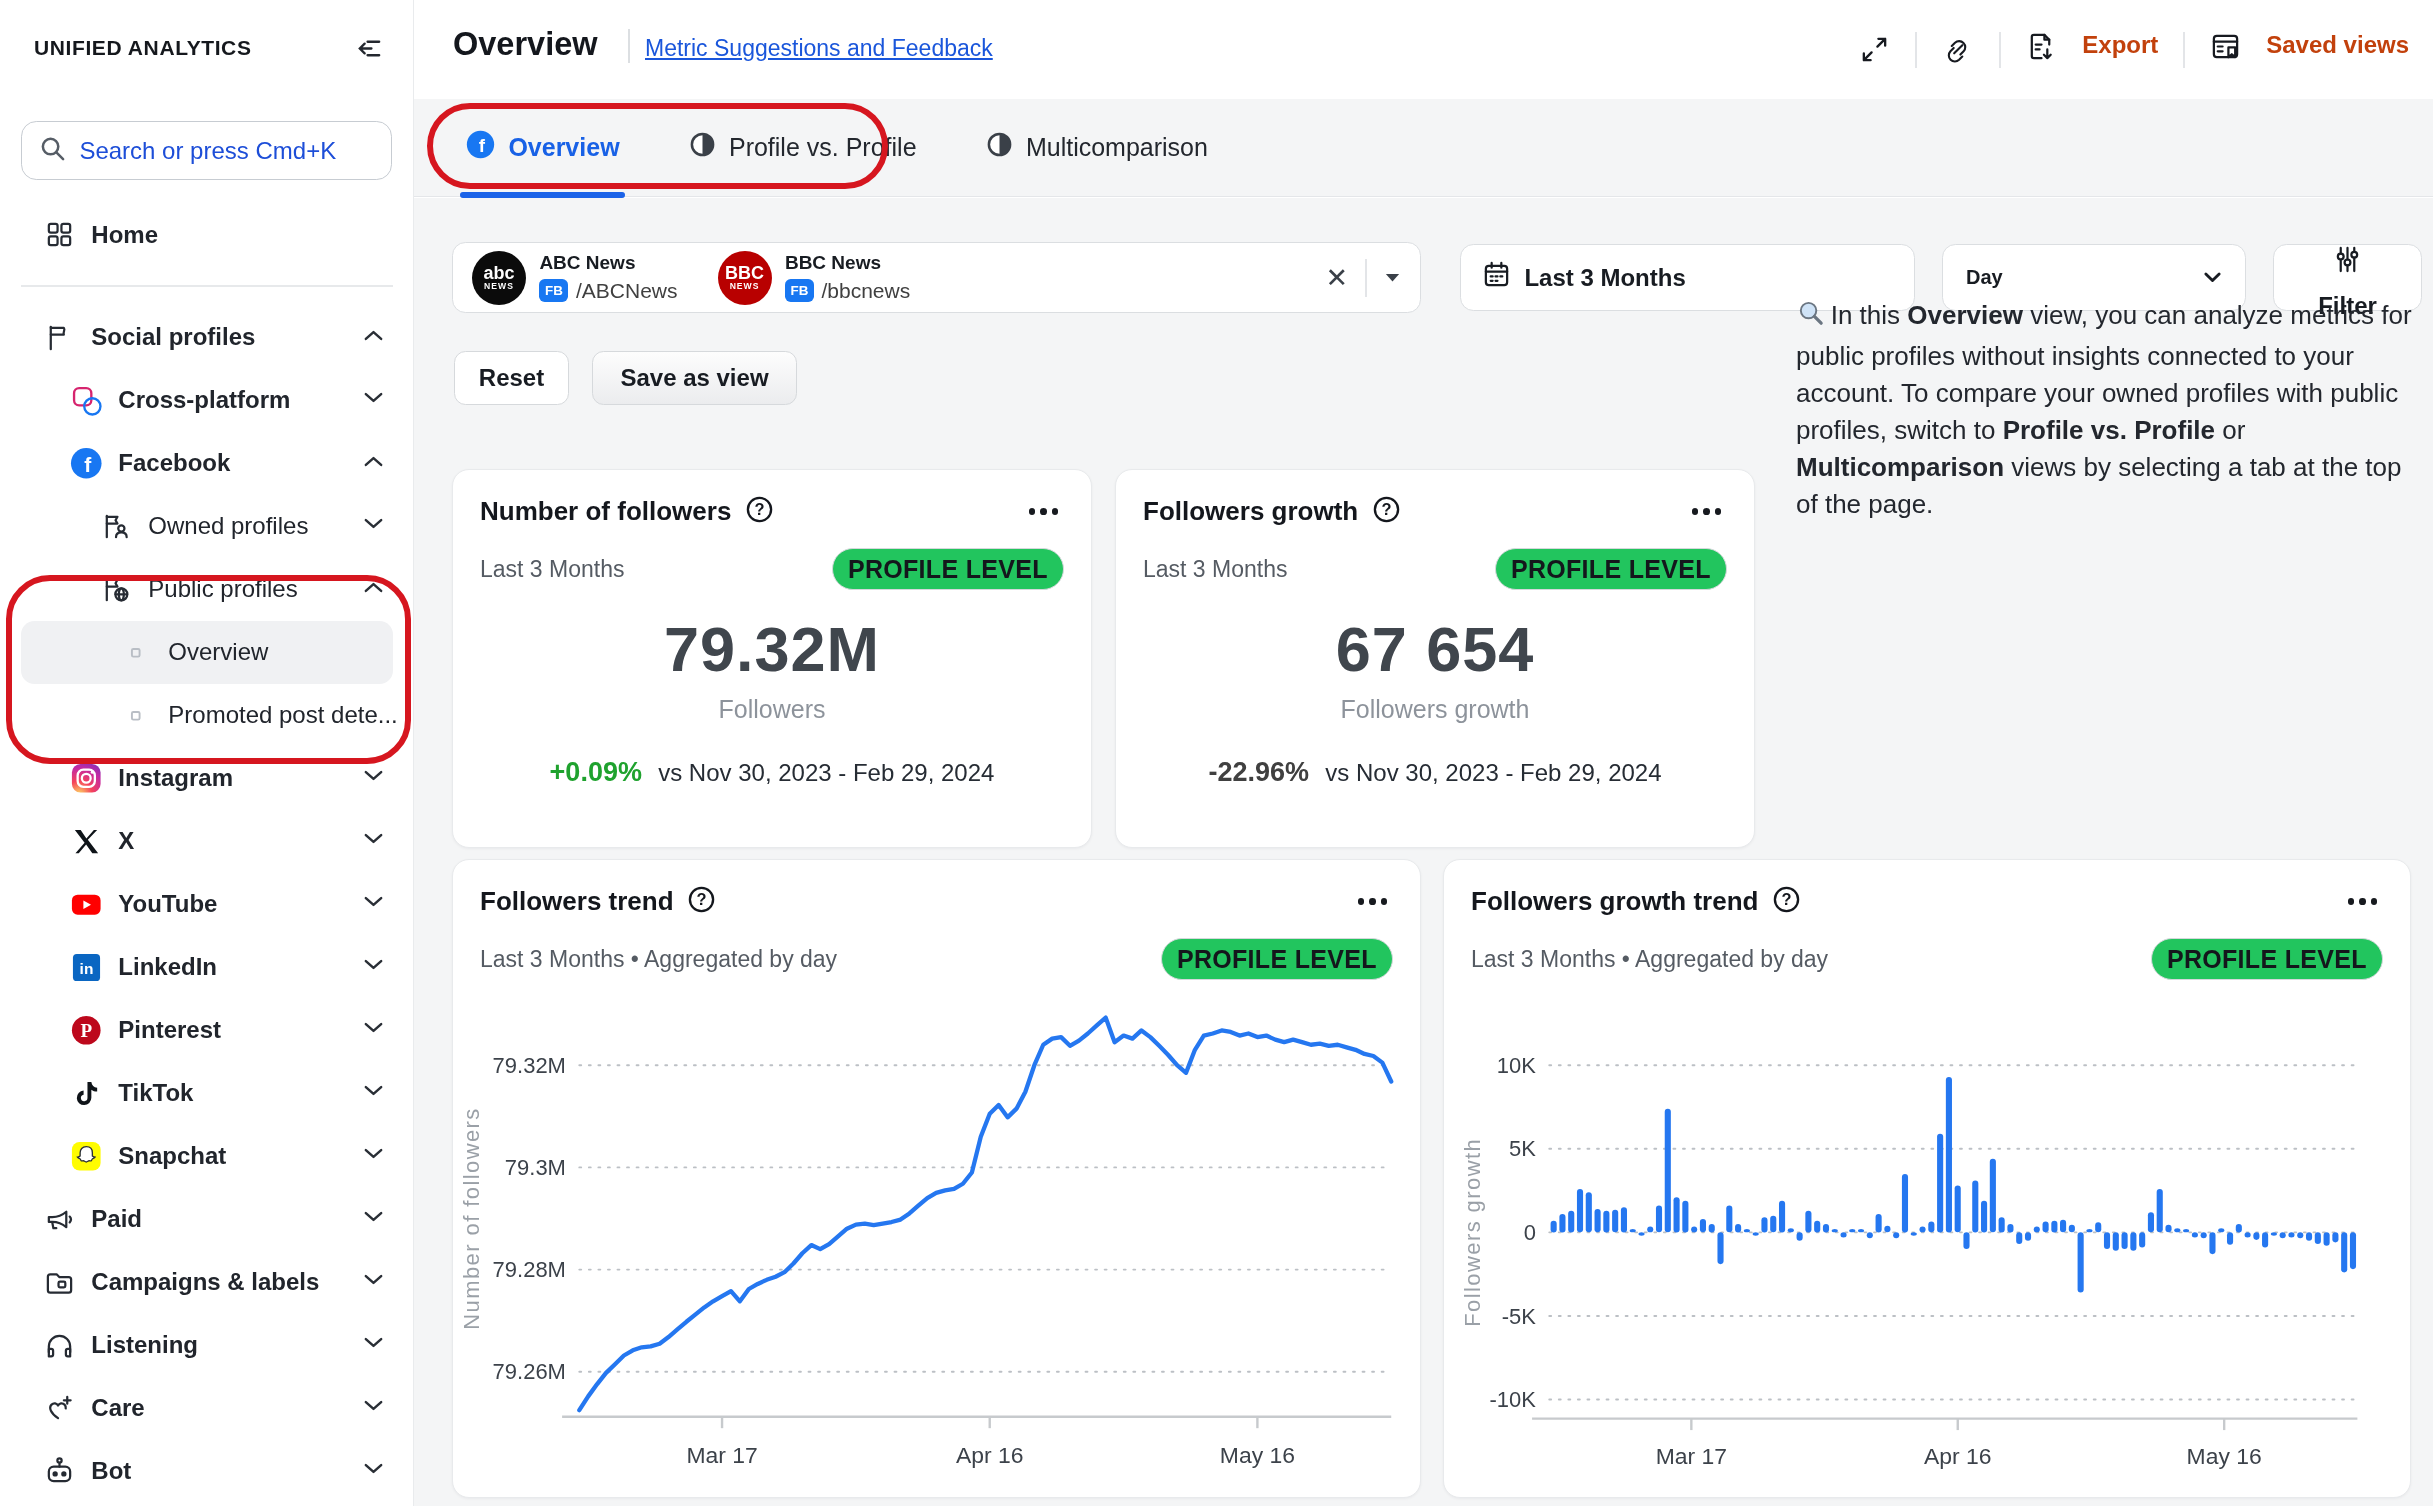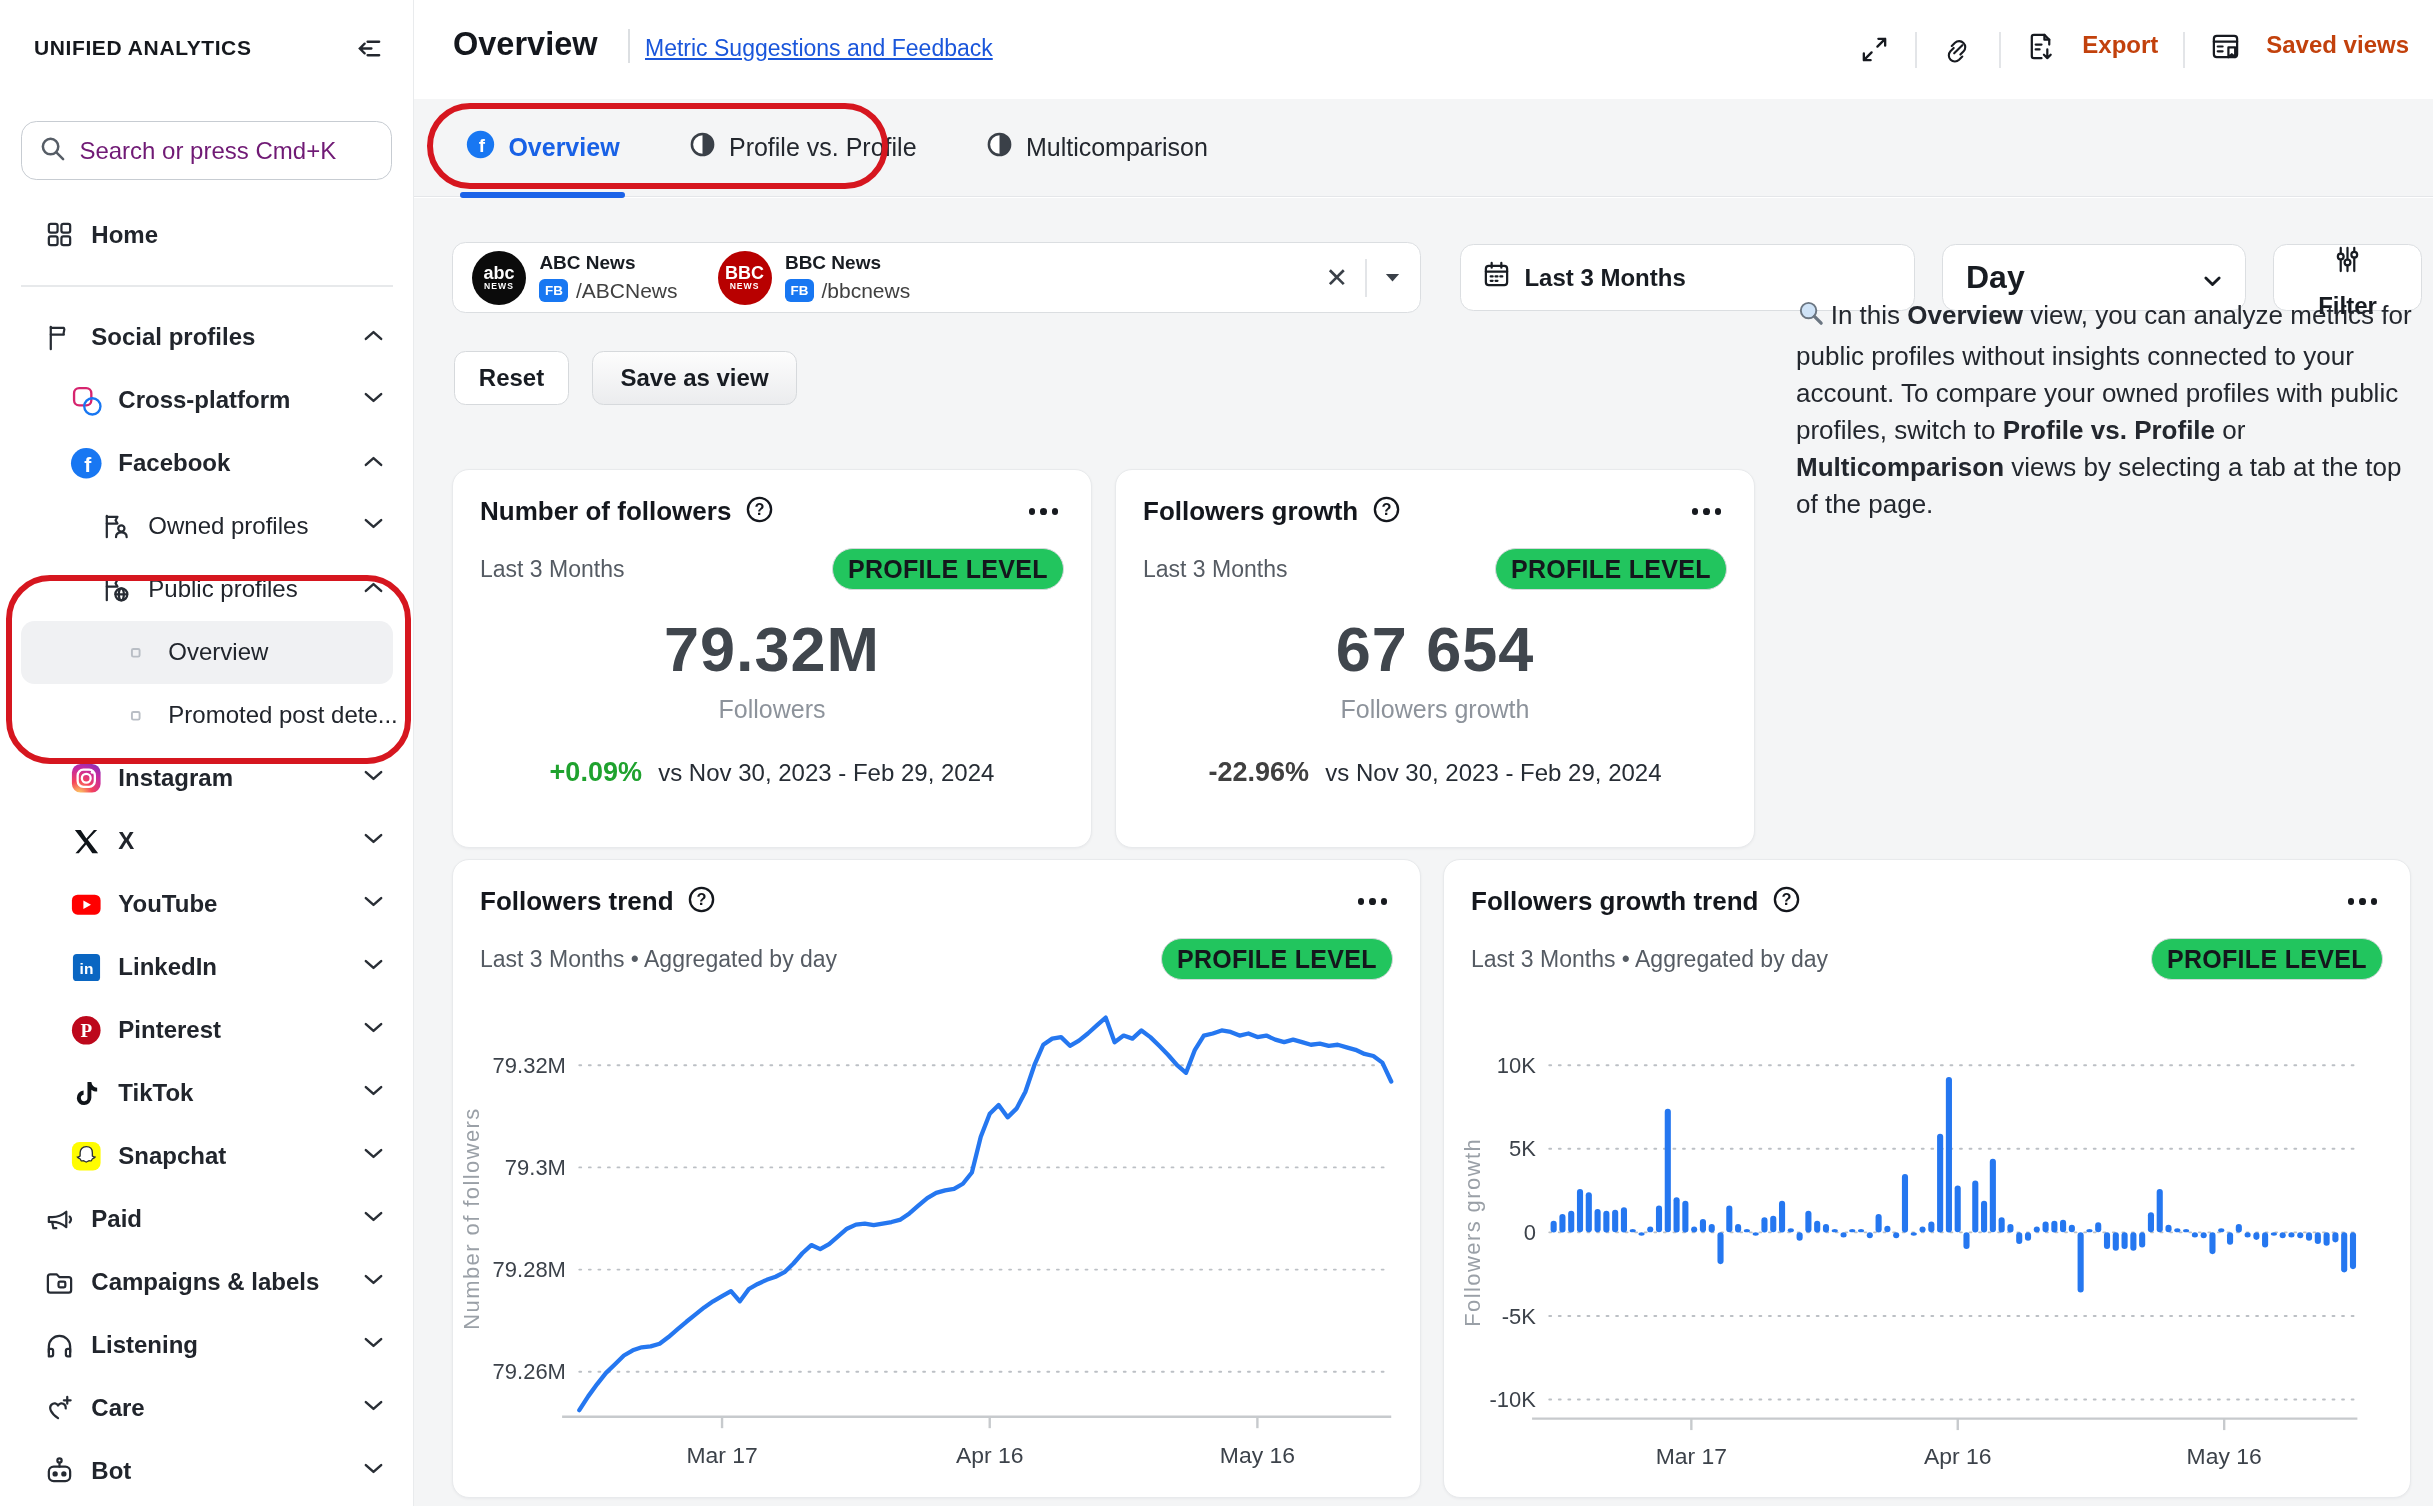--- a/index.html
+++ b/index.html
@@ -10,21 +10,21 @@
   
   .sidebar { position:absolute; left:0; top:0; width:414px; height:1506px;
     background:#fff; border-right:1.9px solid #e9ebed; z-index:5; }
   .brand-row { position:absolute; left:34px; right:27px; top:31px; height:34px;
     display:flex; align-items:center; justify-content:space-between; }
   .brand { font-size:21px; font-weight:700; letter-spacing:0.6px; color:#15181d; }
   .collapse-btn { width:34px; height:34px; display:flex; align-items:center; justify-content:center; cursor:pointer; }
   .searchbox { position:absolute; left:21px; top:121px; width:371px; height:59px;
     border:1.9px solid #c7ccd2; border-radius:15.3px; background:#fff;
     display:flex; align-items:center; padding:0 17px; gap:13.4px; }
-  .searchbox .ph { font-size:24px; color:#701a75; }
+  .searchbox .ph { font-size:24px; color:#1d4ed8; }
   .side-list { position:absolute; left:0; top:203px; width:414px; }
   .side-item { position:relative; height:63px; display:flex; align-items:center; cursor:pointer; }
   .side-item .lbl { font-size:24px; color:#21252c; }
   .side-item.bold .lbl { font-weight:700; }
   .side-item .chev { position:absolute; right:29px; top:50%; transform:translateY(-50%); }
   .side-item .ic { display:flex; align-items:center; justify-content:center; width:34px; margin-right:15.3px; }
   .lv0 { padding-left:42px; } .lv1 { padding-left:69px; } .lv2 { padding-left:99px; } .lv3 { padding-left:119px; }
   .side-item.selected { background:#f0f1f3; border-radius:13.4px; margin:0 21px; height:63px; }
   .side-item.selected.lv3 { padding-left:98px; }
   .side-divider { height:1.9px; background:#e7e9eb; margin:19px 21px; }
@@ -57,21 +57,21 @@
   .avatar.abc { background:#0b0b0b; } .avatar.bbc { background:#b80000; }
   .avatar .a1 { font-size:18px; font-weight:700; } .avatar .a2 { font-size:8.6px; font-weight:700; letter-spacing:1px; }
   .chip .nm { font-size:19px; font-weight:700; color:#181c22; }
   .chip .sub { display:flex; align-items:center; gap:7.6px; margin-top:4.8px; }
   .fb-badge { width:29px; height:23px; background:#1877f2; color:#fff; border-radius:5.7px; font-size:13.4px; font-weight:700; display:flex; align-items:center; justify-content:center; }
   .chip .hd { font-size:21px; color:#404040; }
   .pb-right { margin-left:auto; display:flex; align-items:center; gap:17px; }
   .pb-sep { width:1.9px; height:38px; background:#e3e5e8; }
   .clear-x { font-size:27px; color:#3a4048; }
   .datebox { left:1046px; top:46px; width:455px; height:67px; padding:0 21px; gap:13.4px; font-size:24px; font-weight:700; }
-  .daybox { left:1528px; top:46px; width:304px; height:67px; padding:16px 23px; font-size:32px; font-weight:700; justify-content:space-between; }
+  .daybox { left:1528px; top:46px; width:304px; height:67px; padding:16px 23px; font-size:20px; font-weight:700; justify-content:space-between; }
   .filterbtn { left:1859px; top:46px; width:149px; height:67px; padding:0 21px; gap:11.5px; font-size:24px; font-weight:700;flex-direction:column; }
   .btn { position:absolute; height:54px; border:1.9px solid #d6d9dc; border-radius:11.5px; background:#fff;
      display:flex; align-items:center; justify-content:center; font-size:24px; font-weight:700; color:#181c22; cursor:pointer; }
   .btn-reset { left:40px; top:153px; width:115px; }
   .btn-save { left:178px; top:153px; width:205px; background:linear-gradient(#fdfdfd,#ebecee); }
 
   .card { position:absolute; background:#fff; border:1.9px solid #e8eaec; border-radius:17px; box-shadow:0 1px 2.9px rgba(20,24,31,.05); }
   .card-head { position:absolute; left:27px; right:27px; top:25px; display:flex; align-items:center; gap:13.4px; }
   .card-title { font-size:26px; font-weight:700; color:#14171d; }
   .card-menu { margin-left:auto; display:flex; gap:4.8px; cursor:pointer; padding:5.7px; }

